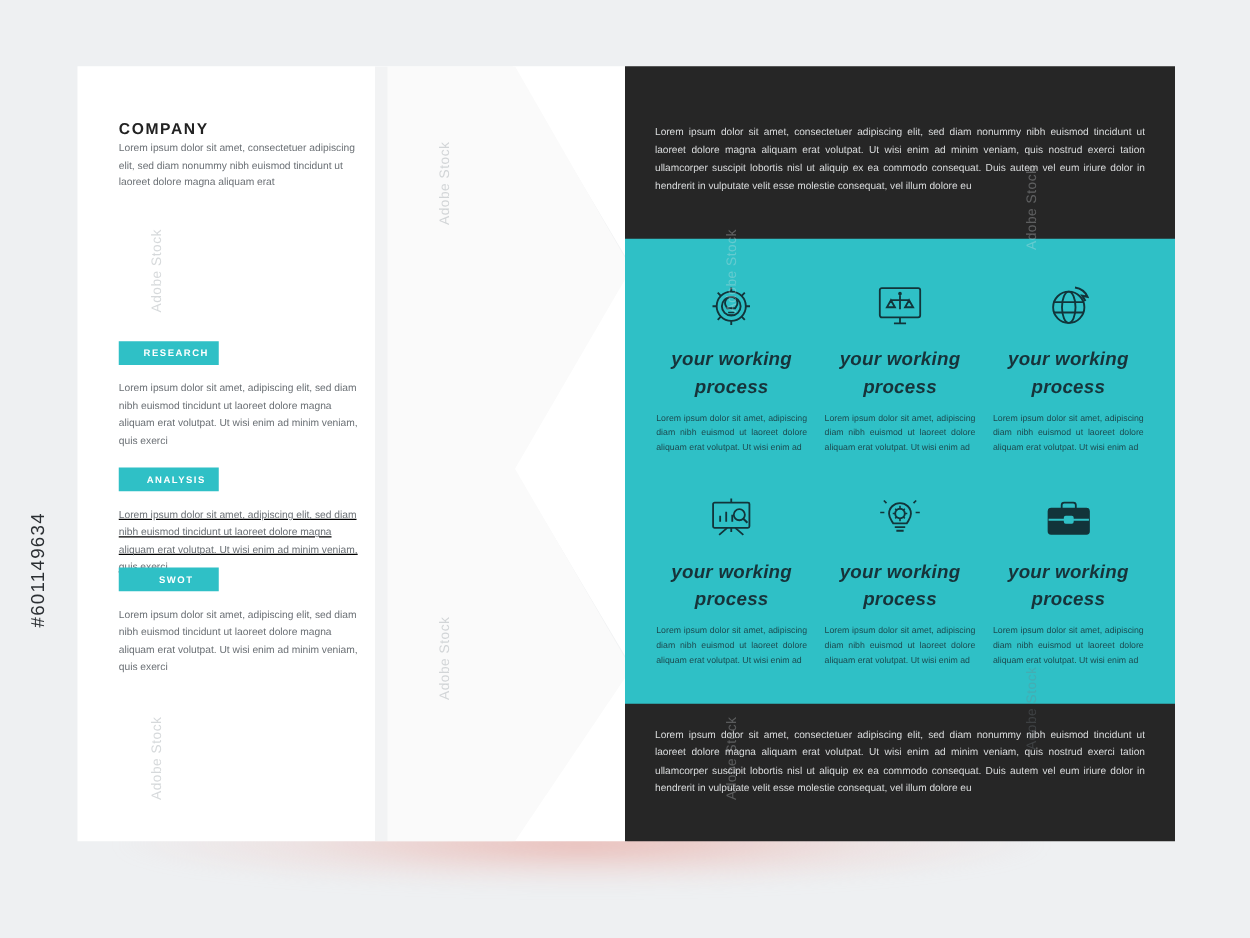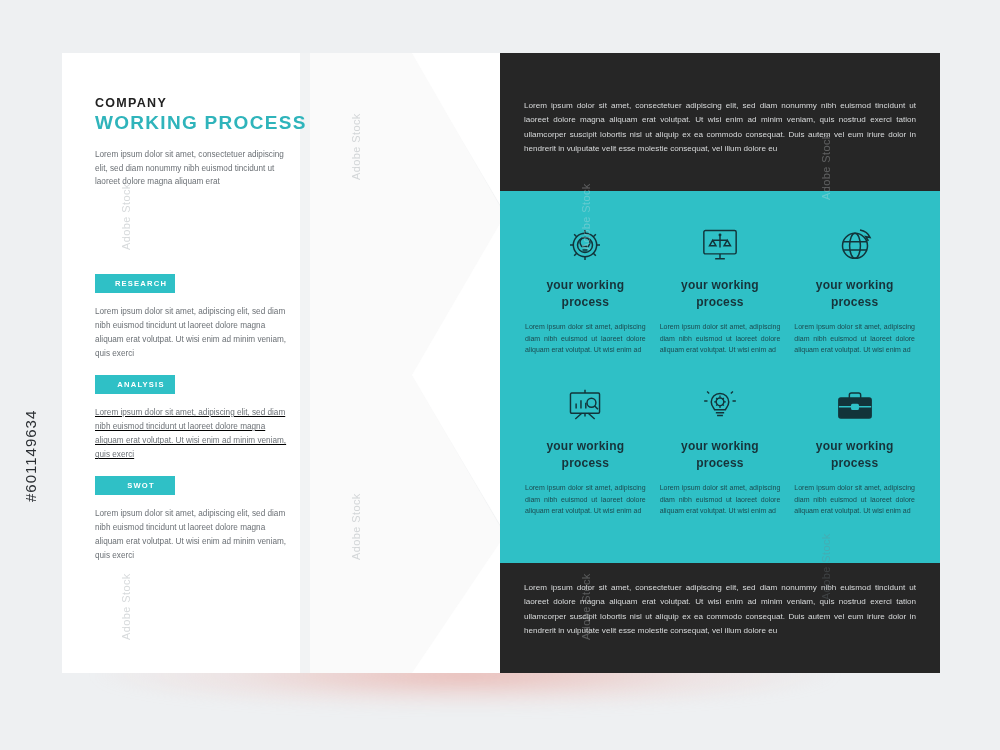--- a/index.html
+++ b/index.html
@@ -136,21 +136,21 @@
   }
 
   .section {
     position: absolute;
     left: 95px;
     width: 200px;
     z-index: 10;
   }
   .sec-1 { top: 272px; }
   .sec-2 { top: 373px; text-decoration: underline; }
-  .sec-3 { top: 474px; }
+  .sec-3 { top: 453px; }
 
   .tag {
     display: inline-block;
     background: #2fc0c6;
     color: #ffffff;
     font-size: 7.6px;
     font-weight: bold;
     letter-spacing: 1.2px;
     padding: 5px 0 5px 12px;
     width: 68px;
@@ -193,25 +193,26 @@
   }
   .cell .ico {
     height: 44px;
     display: flex;
     align-items: center;
     justify-content: center;
     margin-bottom: 10px;
   }
   .cell h4 {
     margin: 0 0 9px 0;
-    font-size: 12px;
+    font-size: 15px;
     font-weight: bold;
     color: #17333a;
     line-height: 1.45;
     letter-spacing: .2px;
+    font-style: italic;
   }
   .cell p {
     margin: 0;
     font-size: 7px;
     line-height: 1.68;
     color: #1c4a50;
     text-align: justify;
   }
 </style>
 </head>
@@ -225,21 +226,20 @@
 
   <div class="arrow-band">
     <svg width="205" height="620" viewBox="0 0 205 620">
       <polygon points="0,0 110,0 205,160 110,320 205,480 110,620 0,620" fill="#f2f3f4"></polygon>
       <polygon points="10,0 112,0 205,162 112,322 205,482 112,620 10,620" fill="#fafafa"></polygon>
     </svg>
   </div>
 
   <div class="left-inner">
     <div class="company-label">COMPANY</div>
-    <div class="title-main">WORKING PROCESS</div>
     <p class="intro-p">Lorem ipsum dolor sit amet, consectetuer adipiscing elit, sed diam nonummy nibh euismod tincidunt ut laoreet dolore magna aliquam erat</p>
   </div>
 
   <div class="section sec-1">
     <div class="tag">RESEARCH</div>
     <div class="sec-body">Lorem ipsum dolor sit amet, adipiscing elit, sed diam nibh euismod tincidunt ut laoreet dolore magna aliquam erat volutpat. Ut wisi enim ad minim veniam, quis exerci</div>
   </div>
 
   <div class="section sec-2">
     <div class="tag">ANALYSIS</div>

